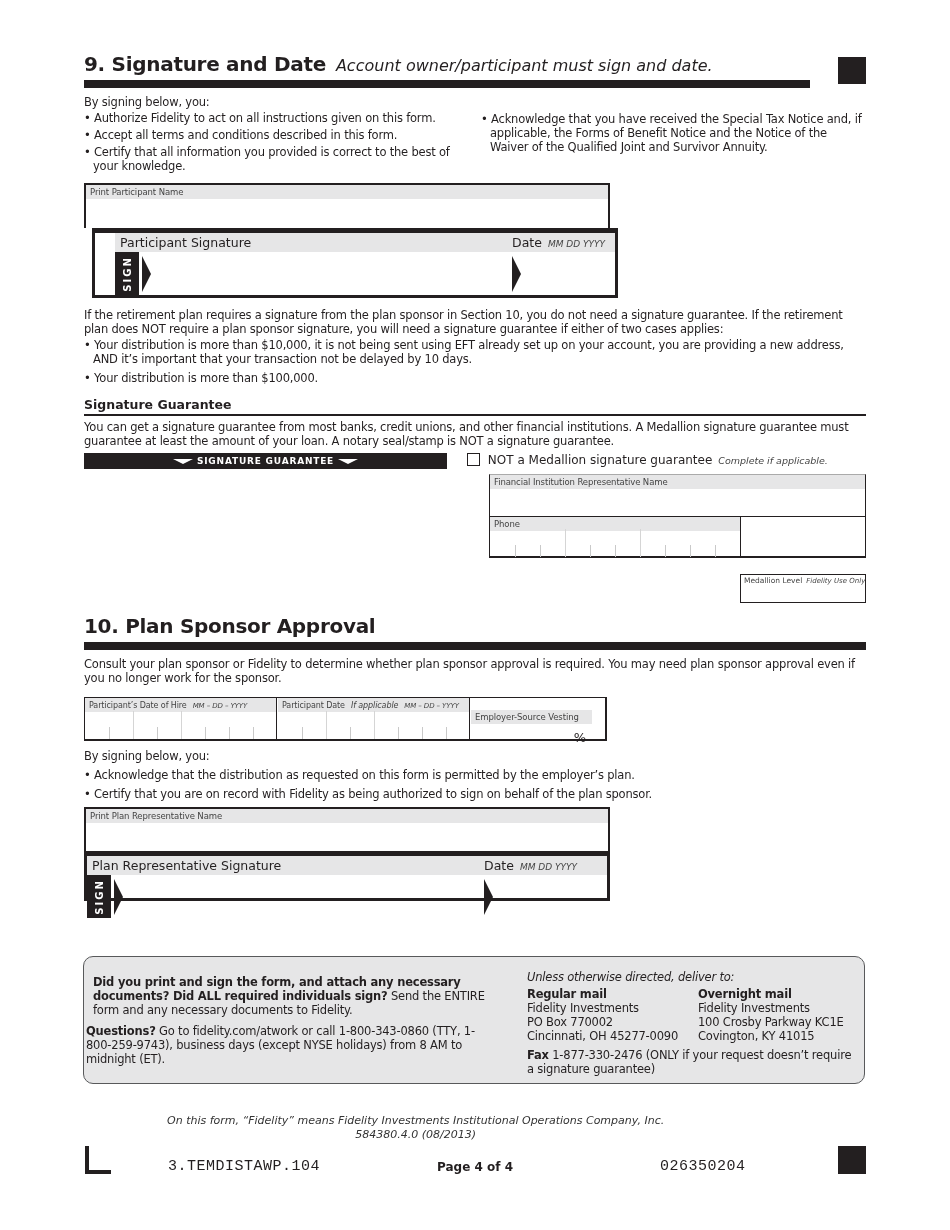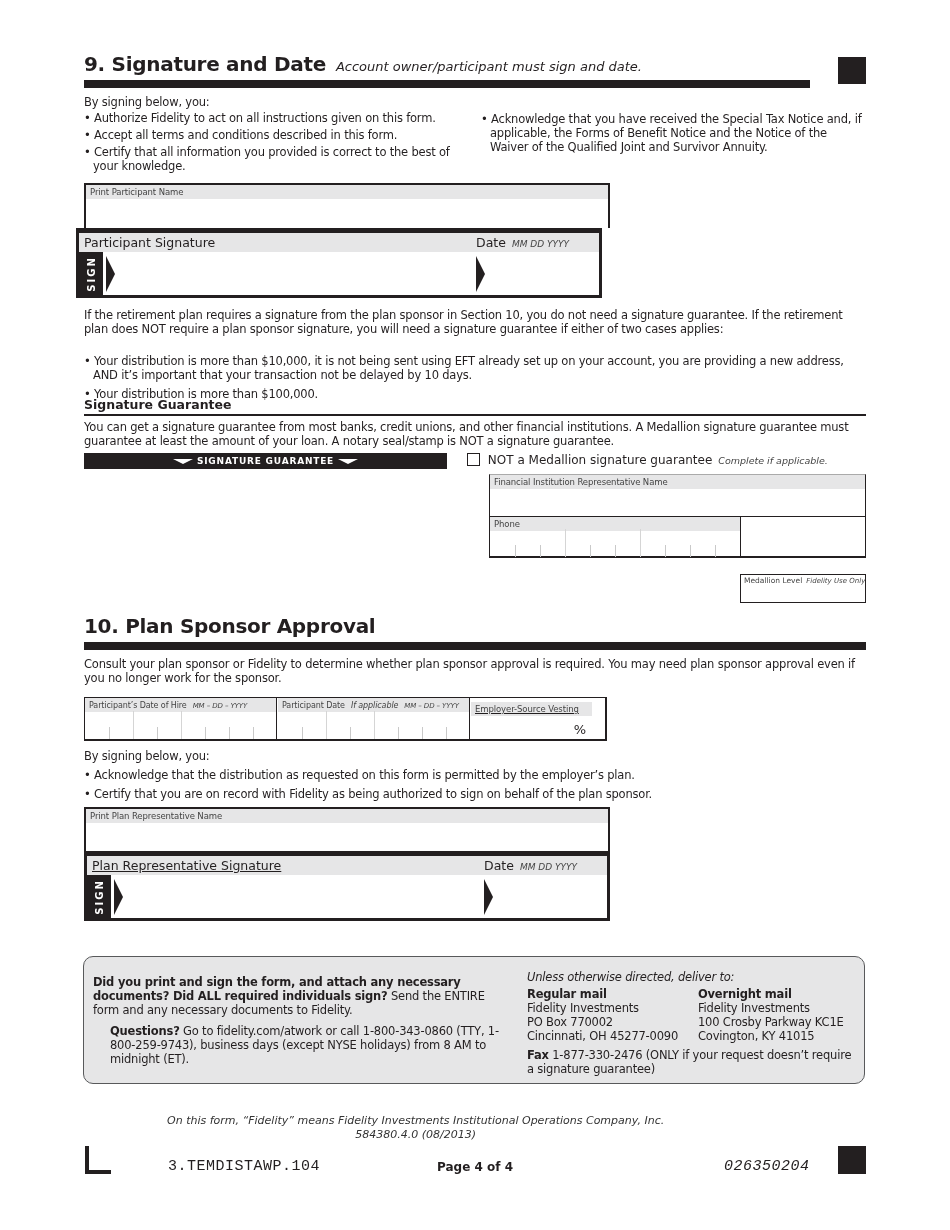--- a/index.html
+++ b/index.html
@@ -2,21 +2,21 @@
 <html><head>
 <meta charset="utf-8">
 <style>
   * { box-sizing: border-box; margin: 0; padding: 0; }
   html, body { width: 950px; height: 1230px; background: #ffffff; }
   body { position: relative; font-family: "DejaVu Sans", sans-serif; color: #231f20; font-size: 12px; overflow: hidden; }
   .abs { position: absolute; }
 
   
   .sec-title { font-family: "DejaVu Sans", sans-serif; font-weight: bold; font-size: 20px; letter-spacing: -0.3px; color: #231f20; }
-  .sec-sub { font-style: italic; font-size: 13px; font-weight: normal; margin-left: 10px; letter-spacing: 0; }
+  .sec-sub { font-style: italic; font-size: 16px; font-weight: normal; margin-left: 10px; letter-spacing: 0; }
   .rule-thick { background: #231f20; height: 8px; }
   .rule-thin { background: #231f20; height: 2px; }
 
   .txt { font-size: 11.5px; line-height: 14px; letter-spacing: -0.2px; }
   .bul { padding-left: 9px; text-indent: -9px; margin-bottom: 3px; }
 
   
   .box { border: 2px solid #231f20; background: #fff; }
   .label-bar { background: #e6e6e7; font-size: 8.5px; color: #444; padding: 2px 4px; height: 14px; line-height: 11px; letter-spacing: -0.1px; }
   .hint { font-style: italic; font-size: 8px; margin-left: 6px; color: #444; }
@@ -59,40 +59,40 @@
   <div class="bul">• Certify that all information you provided is correct to the best of your knowledge.</div>
 </div>
 <div class="abs txt" style="left:481px; top:112px; width:385px;">
   <div class="bul">• Acknowledge that you have received the Special Tax Notice and, if applicable, the Forms of Benefit Notice and the Notice of the Waiver of the Qualified Joint and Survivor Annuity.</div>
 </div>
 
 <div class="abs box" style="left:84px; top:183px; width:526px; height:45px; border-bottom:none;">
   <div class="label-bar">Print Participant Name</div>
 </div>
 
-<div class="abs sig-block" style="left:76px; top:228px; width:526px; height:70px;">
+<div class="abs sig-block" style="left:92px; top:228px; width:526px; height:70px;padding-left:20px;">
   <div class="sig-head">
     <span>Participant Signature</span>
     <span class="sig-date">
       <span>Date</span><span class="hint">MM DD YYYY</span>
     </span>
   </div>
   <div class="sig-body">
     <div class="sign-tab">
         <span>SIGN</span>
       </div>
     <div class="arrow" style="left:27px;"></div>
     <div class="abs" style="left:38px; top:0; width:355px; height:43px;"></div>
     <div class="arrow" style="left:397px;"></div>
     <div class="abs" style="left:408px; top:0; width:112px; height:43px;"></div>
   </div>
 </div>
 
 <div class="abs txt" style="left:84px; top:308px; width:782px;">
-  <div style="margin-bottom:18px;">If the retirement plan requires a signature from the plan sponsor in Section 10, you do not need a signature guarantee. If the retirement plan does NOT require a plan sponsor signature, you will need a signature guarantee if either of two cases applies:</div>
+  <div style="margin-bottom:2px;">If the retirement plan requires a signature from the plan sponsor in Section 10, you do not need a signature guarantee. If the retirement plan does NOT require a plan sponsor signature, you will need a signature guarantee if either of two cases applies:</div>
   <div class="bul" style="margin-bottom:5px;">• Your distribution is more than $10,000, it is not being sent using EFT already set up on your account, you are providing a new address, AND it’s important that your transaction not be delayed by 10 days.</div>
   <div class="bul">• Your distribution is more than $100,000.</div>
 </div>
 
 <div class="abs" style="left:84px; top:397px; font-weight:bold; font-size:12.5px;">Signature Guarantee</div>
 <div class="abs rule-thin" style="left:84px; top:414px; width:782px;"></div>
 <div class="abs txt" style="left:84px; top:420px; width:782px;">You can get a signature guarantee from most banks, credit unions, and other financial institutions. A Medallion signature guarantee must guarantee at least the amount of your loan. A notary seal/stamp is NOT a signature guarantee.</div>
 
 <div class="abs banner" style="left:84px; top:453px; width:363px;">
   <span class="tri"></span><span>SIGNATURE GUARANTEE</span><span class="tri"></span>
@@ -146,37 +146,37 @@
   <div class="abs" style="left:193px; top:0; width:192px; height:41px; border-right:1px solid #231f20;">
     <div class="label-bar" style="font-size:8px; white-space:nowrap;"><span>Participant Date</span><span class="hint" style="font-size:8px;">If applicable</span><span class="hint" style="font-size:7px;">MM – DD – YYYY</span></div>
     <div class="tick" style="left:24px;"></div>
       <div class="tick tall" style="left:48px;"></div>
       <div class="tick" style="left:72px;"></div>
     <div class="tick tall" style="left:96px;"></div>
       <div class="tick" style="left:120px;"></div>
       <div class="tick" style="left:144px;"></div>
       <div class="tick" style="left:168px;"></div>
   </div>
-  <div class="abs" style="left:386px; top:4px; width:121px; height:41px;text-decoration:underline;">
+  <div class="abs" style="left:386px; top:12px; width:121px; height:41px;">
     <div class="label-bar" style="font-size:8.5px;">Employer-Source Vesting</div>
     <div class="abs" style="right:6px; top:20px; font-size:13px;">%</div>
   </div>
 </div>
 
 <div class="abs txt" style="left:84px; top:747px; width:782px; line-height:19px;">
   <div>By signing below, you:</div>
   <div>• Acknowledge that the distribution as requested on this form is permitted by the employer’s plan.</div>
   <div>• Certify that you are on record with Fidelity as being authorized to sign on behalf of the plan sponsor.</div>
 </div>
 
 <div class="abs box" style="left:84px; top:807px; width:526px; height:45px; border-bottom:none;">
   <div class="label-bar">Print Plan Representative Name</div>
 </div>
 
-<div class="abs sig-block" style="left:84px; top:851px; width:526px; height:70px;text-decoration:underline;">
+<div class="abs sig-block" style="left:84px; top:851px; width:526px; height:50px;">
   <div class="sig-head">
     <span>Plan Representative Signature</span>
     <span class="sig-date">
       <span>Date</span><span class="hint">MM DD YYYY</span>
     </span>
   </div>
   <div class="sig-body">
     <div class="sign-tab">
         <span>SIGN</span>
       </div>
@@ -184,21 +184,21 @@
     <div class="abs" style="left:38px; top:0; width:355px; height:43px;"></div>
     <div class="arrow" style="left:397px;"></div>
     <div class="abs" style="left:408px; top:0; width:112px; height:43px;"></div>
   </div>
 </div>
 
 <div class="abs info-panel" style="left:83px; top:956px; width:782px; height:128px;">
   <div class="abs txt" style="left:9px; top:18px; width:410px;">
     <span style="font-weight:bold;">Did you print and sign the form, and attach any necessary documents? Did ALL required individuals sign?</span><span> Send the ENTIRE form and any necessary documents to Fidelity.</span>
   </div>
-  <div class="abs txt" style="left:26px; top:67px; width:390px;">
+  <div class="abs txt" style="left:2px; top:67px; width:390px;">
     <span style="font-weight:bold;">Questions?</span><span> Go to fidelity.com/atwork or call 1-800-343-0860 (TTY, 1-800-259-9743), business days (except NYSE holidays) from 8 AM to midnight (ET).</span>
   </div>
   <div class="abs txt" style="left:443px; top:13px; font-style:italic;">Unless otherwise directed, deliver to:</div>
   <div class="abs txt" style="left:443px; top:30px; width:170px;">
     <div style="font-weight:bold;">Regular mail</div>
     <div>Fidelity Investments</div>
     <div>PO Box 770002</div>
     <div>Cincinnati, OH 45277-0090</div>
   </div>
   <div class="abs txt" style="left:614px; top:30px; width:165px;">
@@ -213,14 +213,14 @@
 </div>
 
 <div class="abs" style="left:167px; top:1114px; font-size:11px; font-style:italic; line-height:14px; color:#333;text-align:center;">
   <div>On this form, “Fidelity” means Fidelity Investments Institutional Operations Company, Inc.</div>
   <div>584380.4.0 (08/2013)</div>
 </div>
 
 <div class="abs" style="left:85px; top:1146px; width:26px; height:28px; border-left:4px solid #231f20; border-bottom:4px solid #231f20;"></div>
 <div class="abs mono" style="left:168px; top:1158px;">3.TEMDISTAWP.104</div>
 <div class="abs" style="left:437px; top:1160px; font-weight:bold; font-size:12px;">Page 4 of 4</div>
-<div class="abs mono" style="left:724px; top:1158px;font-style:italic;">026350204</div>
+<div class="abs mono" style="left:660px; top:1158px;">026350204</div>
 <div class="abs reg-mark" style="left:838px; top:1146px; width:28px; height:28px;"></div>
 
 </body></html>

